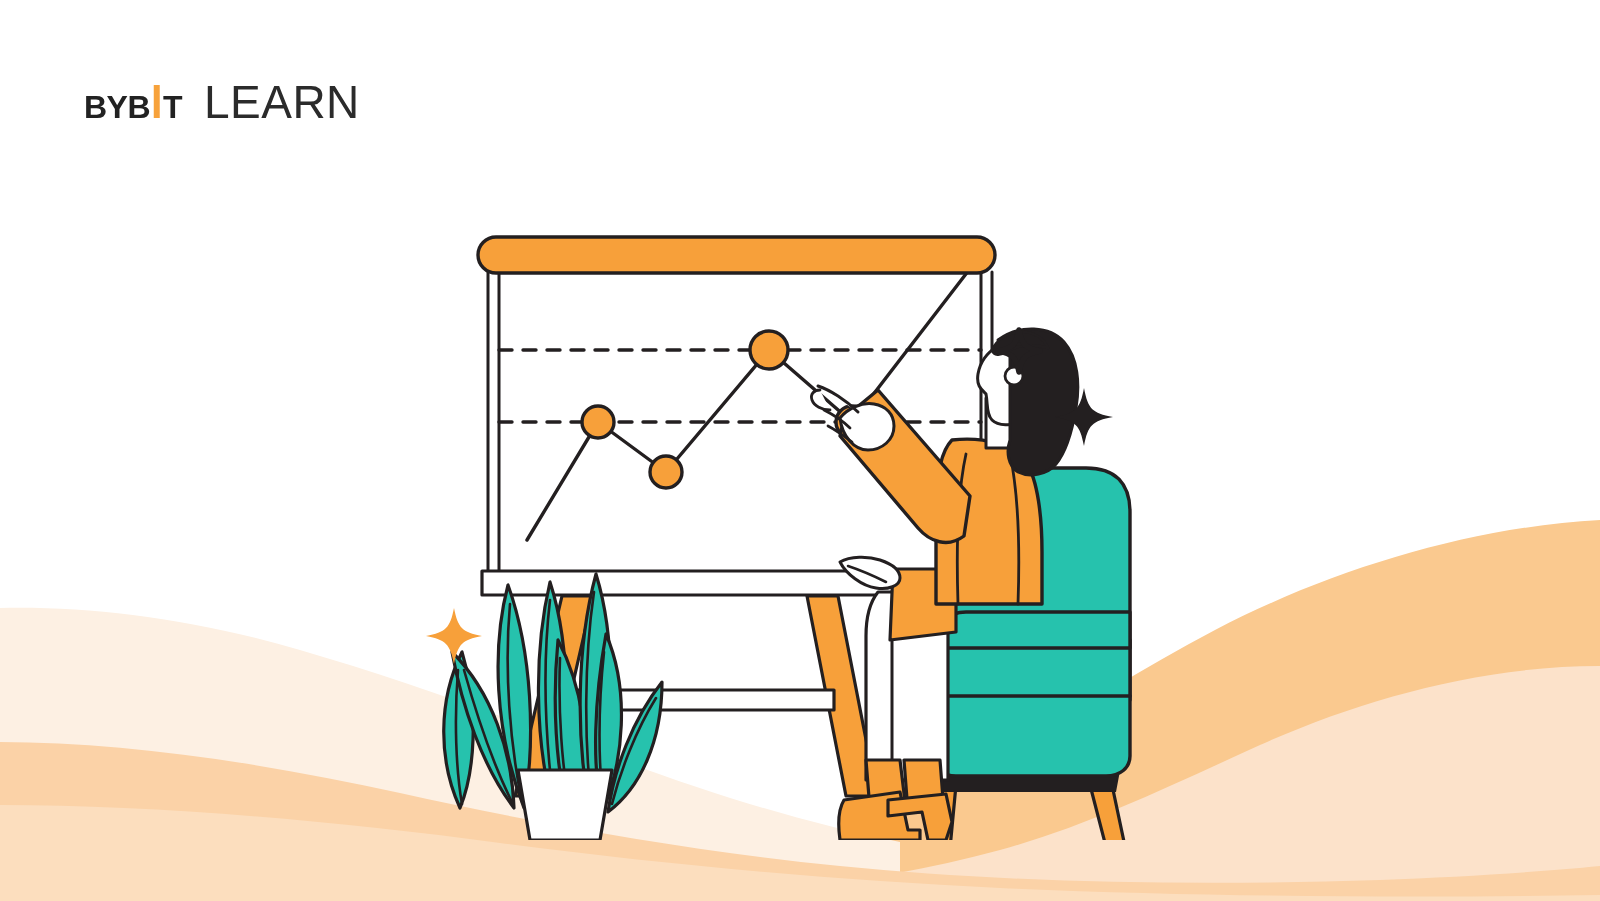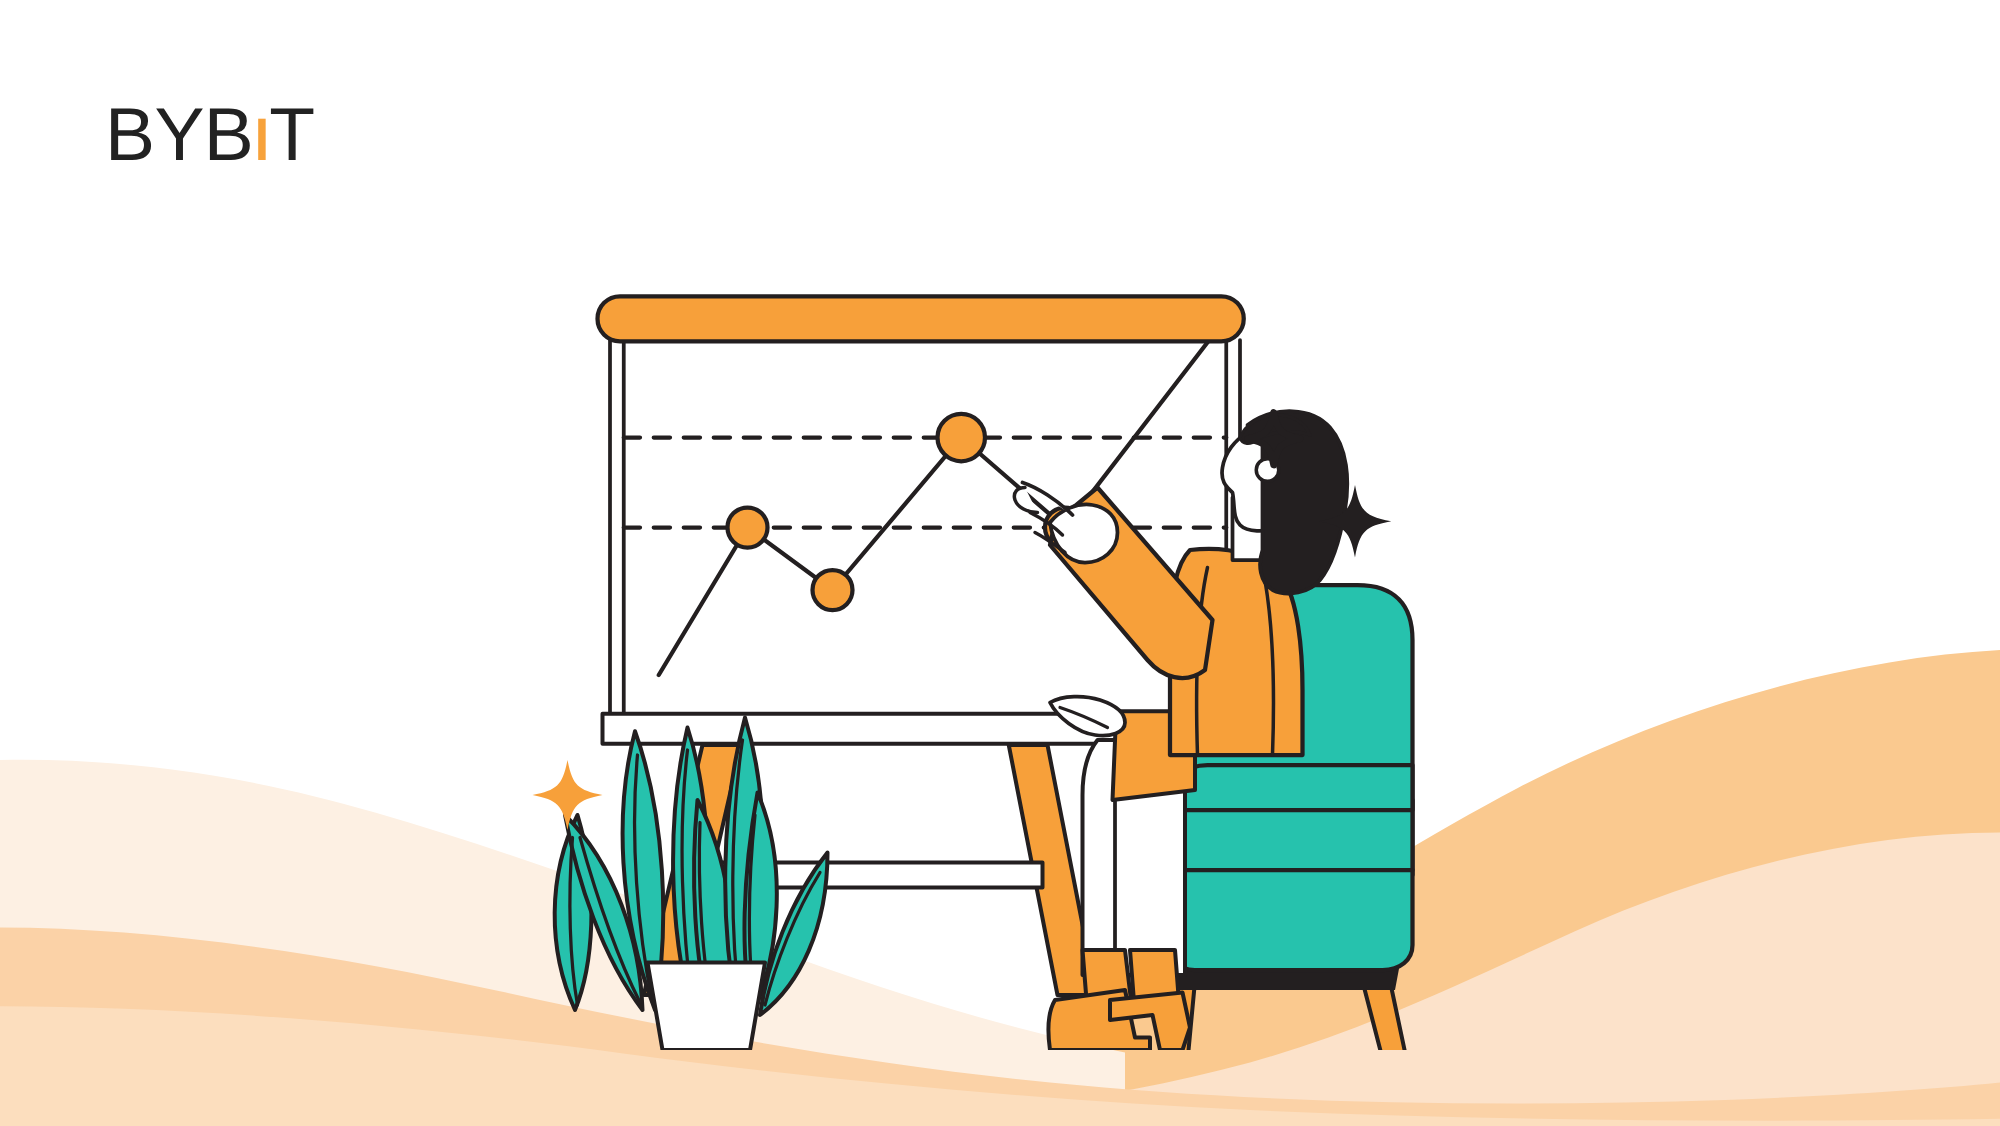--- a/index.html
+++ b/index.html
@@ -31,22 +31,22 @@
     left: 84px;
     top: 78px;
     z-index: 5;
     display: flex;
     align-items: baseline;
     white-space: nowrap;
     user-select: none;
   }
   #logo .brand {
     font-family: "Liberation Sans", sans-serif;
-    font-weight: normal;
-    font-size: 60px;
+    font-weight: bold;
+    font-size: 32px;
     letter-spacing: -0.5px;
     color: #222222;
     line-height: 1;
   }
   #logo .brand-i {
     color: #F7A23B;
     font-weight: bold;
     font-size: 48px;
     line-height: 1;
     letter-spacing: -0.5px;
@@ -84,20 +84,21 @@
     <path d="M0,608 C90,606 190,618 300,650 C410,682 520,723 620,760 C720,797 810,824 900,842 L900,901 L0,901 Z" fill="#FDF0E3"></path>
 
     <path d="M0,742 C120,742 260,762 400,793 C540,824 690,851 840,866 C1010,883 1200,886 1380,880 C1460,877 1540,872 1600,866 L1600,901 L0,901 Z" fill="#FBD2A7"></path>
     <path d="M0,805 C150,805 330,820 500,843 C660,864 830,880 1000,888 C1200,897 1420,898 1600,895 L1600,901 L0,901 Z" fill="#FCDEBE"></path>
   </svg>
 
   <div id="logo">
     <span class="brand">BYB</span>
       <span class="brand-i">I</span>
       <span class="brand">T</span>
+    <span class="sub">LEARN</span>
   </div>
 
   <svg id="illustration" viewBox="0 0 780 640">
 
     <g fill="none" stroke="#231F20" stroke-width="3.2" stroke-linecap="round" stroke-linejoin="round">
 
       <line x1="88" y1="72" x2="88" y2="392" stroke-width="3"></line>
       <line x1="592" y1="72" x2="592" y2="390" stroke-width="3"></line>
 
       <rect x="99" y="45" width="482" height="338" fill="#FFFFFF" stroke="none"></rect>

